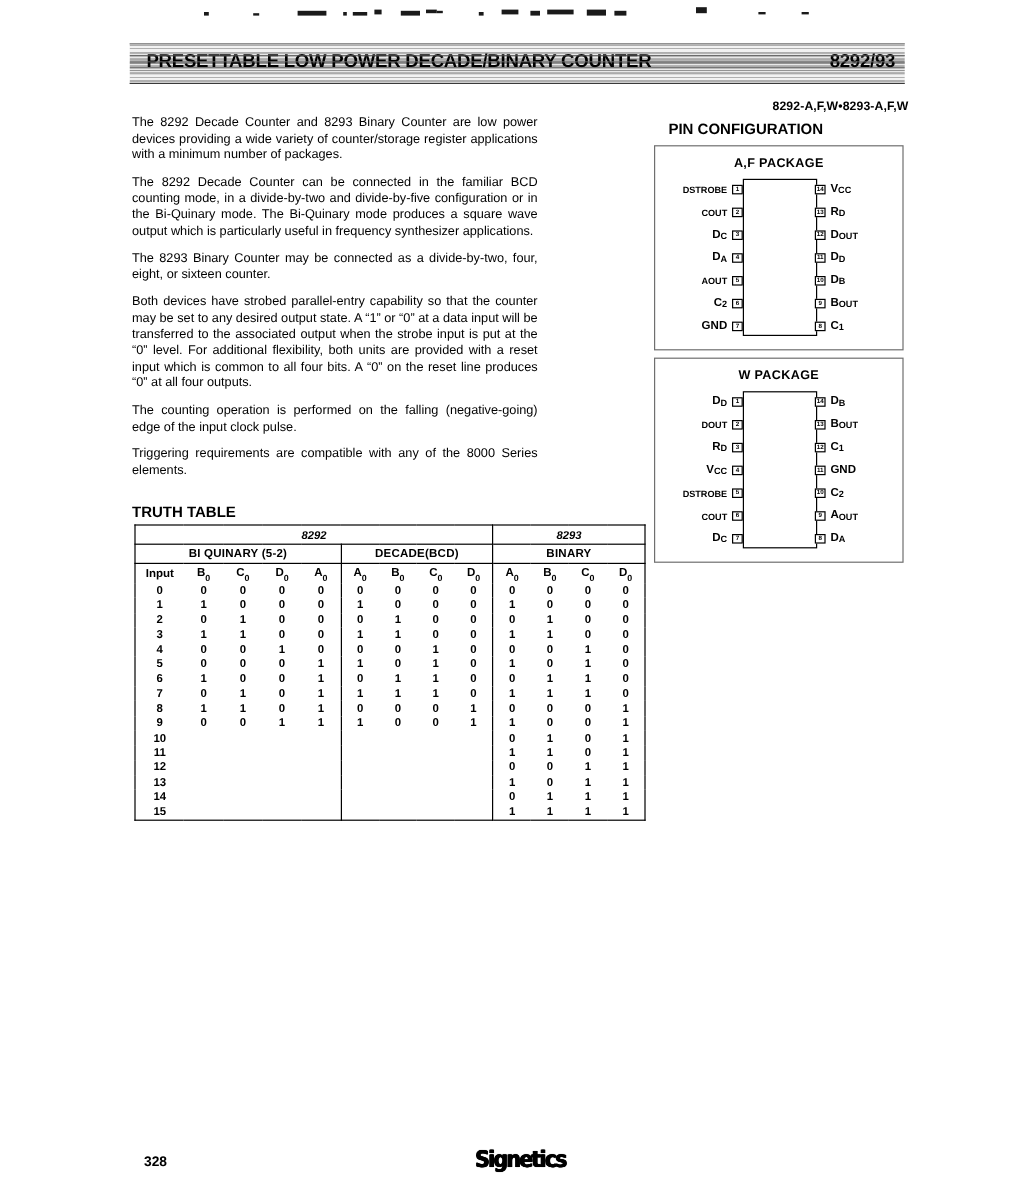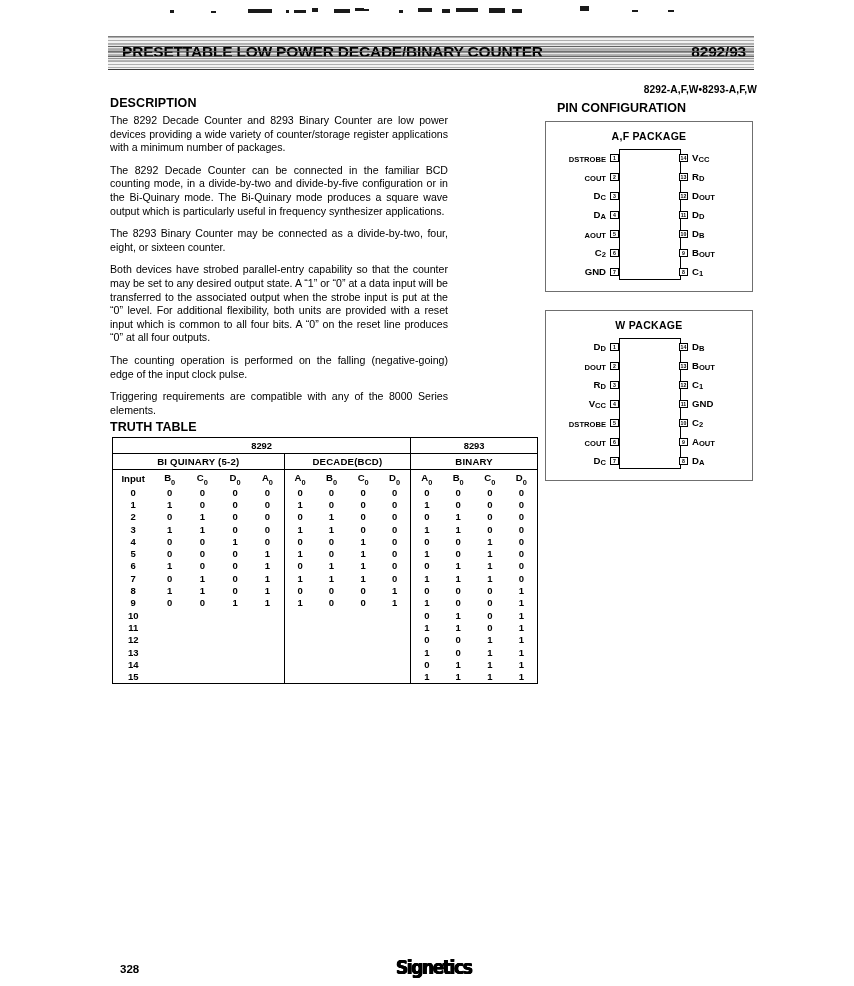--- a/index.html
+++ b/index.html
@@ -246,20 +246,21 @@
     padding: 0;
     text-align: center;
     vertical-align: middle;
     font-weight: bold;
   }
   table.tt .grp-head {
     height: 15px;
     border-top: 1.4px solid #000;
     border-bottom: 1px solid #000;
     font-size: 9.4px;
+    font-style: italic;
   }
   table.tt .sub-head {
     height: 15px;
     border-bottom: 1.2px solid #000;
     font-size: 9.6px;
     letter-spacing: 0.2px;
   }
   table.tt .col-head {
     height: 15px;
     font-size: 9.6px;
@@ -337,34 +338,33 @@
     <div class="banner-noise"></div>
     <div class="banner-title">PRESETTABLE LOW POWER DECADE/BINARY COUNTER</div>
     <div class="banner-part">8292/93</div>
     <div class="banner-strike" style="top:9px"></div>
     <div class="banner-strike" style="top:14px"></div>
     <div class="banner-strike" style="top:19px"></div>
   </div>
   <div class="banner-rule"></div>
 
   <div class="leftcol">
-    <div class="sec-head">DESCRIPTION</div>
     <p class="para">The 8292 Decade Counter and 8293 Binary Counter are low power devices providing a wide variety of counter/storage register applications with a minimum number of packages.</p>
     <p class="para">The 8292 Decade Counter can be connected in the familiar BCD counting mode, in a divide-by-two and divide-by-five configuration or in the Bi-Quinary mode. The Bi-Quinary mode produces a square wave output which is particularly useful in frequency synthesizer applications.</p>
     <p class="para">The 8293 Binary Counter may be connected as a divide-by-two, four, eight, or sixteen counter.</p>
     <p class="para">Both devices have strobed parallel-entry capability so that the counter may be set to any desired output state. A “1” or “0” at a data input will be transferred to the associated output when the strobe input is put at the “0” level. For additional flexibility, both units are provided with a reset input which is common to all four bits. A “0” on the reset line produces “0” at all four outputs.</p>
     <p class="para">The counting operation is performed on the falling (negative-going) edge of the input clock pulse.</p>
     <p class="para">Triggering requirements are compatible with any of the 8000 Series elements.</p>
   </div>
 
   <div class="rightcol">
     <div class="partline">8292-A,F,W•8293-A,F,W</div>
     <div class="pin-head">PIN CONFIGURATION</div>
 
-    <div class="pkg-box" style="margin-bottom:18px">
+    <div class="pkg-box" style="margin-bottom:6px">
       <div class="pkg-title">A,F PACKAGE</div>
       <div class="dip">
         <div class="dip-body" style="height: 131px; top: 1px;"></div>
         <div class="dip-rows" id="pkg0rows" style="height: 133px;">
             <div class="dip-row">
               <div class="pin-left">
                 <span class="pin-label"><span class="pre">D</span><sub>STROBE</sub></span>
                 <span class="pin-num">1</span>
               </div>
               <div class="dip-gap"></div>

